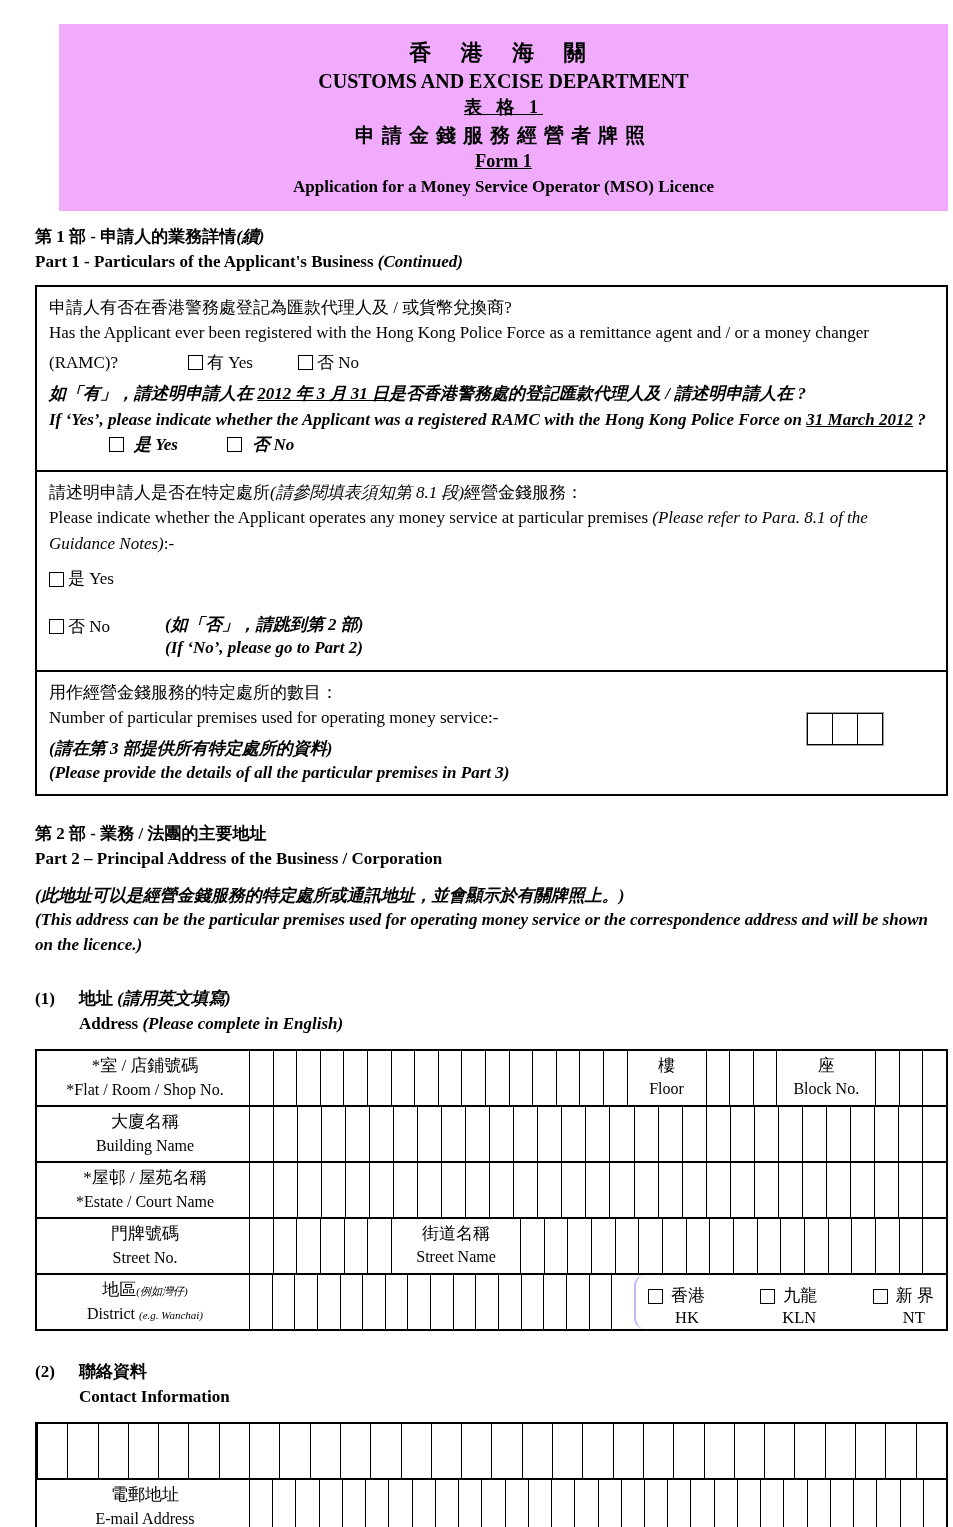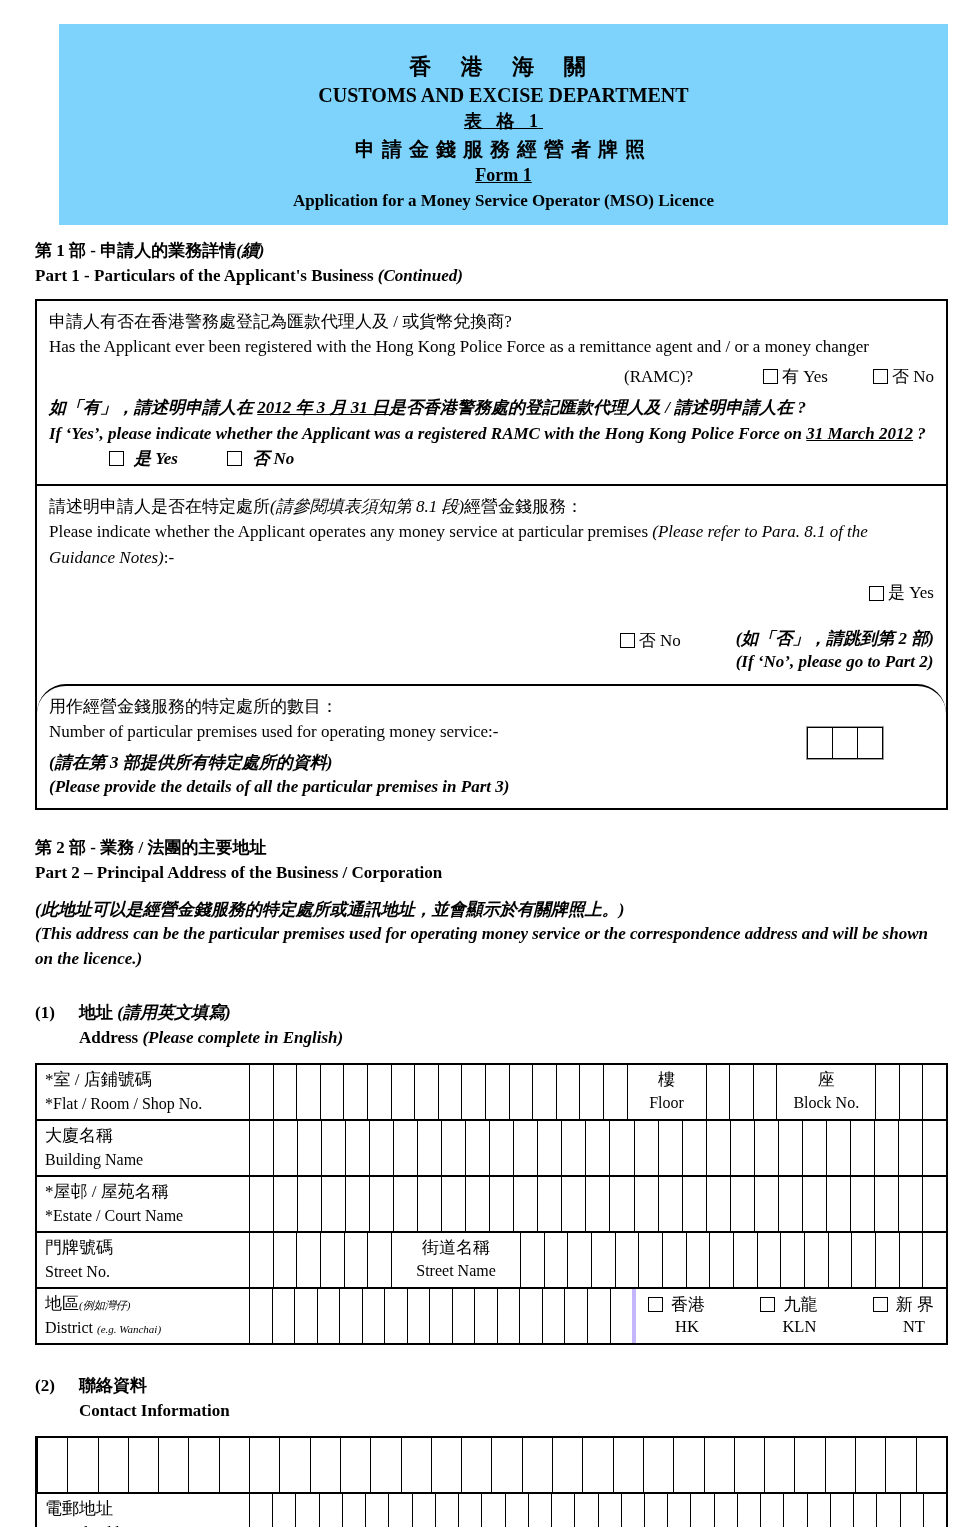--- a/index.html
+++ b/index.html
@@ -6,73 +6,73 @@
   body{
     width:953px;height:1527px;overflow:hidden;color:#000;
     font-family:"Liberation Serif","DejaVu Serif",serif;
     font-size:17px;line-height:1.5;
   }
   .page{padding:24px 5px 0 35px;width:913px;}
 
   
   .hdr{display:flex;align-items:flex-start;margin-left:18px;}
   .logo{width:112px;flex:none;margin-top:12px;}
-  .hdr-box{flex:1;background:#7dd3fc;text-align:center;padding:28px 0 12px 0;margin-left:6px;min-height:138px;}
+  .hdr-box{flex:1;background:#f0abfc;text-align:center;padding:14px 0 12px 0;margin-left:6px;min-height:138px;}
   .hdr-zh-title{font-size:22px;font-weight:bold;letter-spacing:12px;line-height:1.35;}
   .hdr-dept{font-size:20px;font-weight:bold;line-height:1.3;}
   .hdr-form-zh{font-size:18px;font-weight:bold;letter-spacing:5px;text-decoration:underline;line-height:1.5;}
   .hdr-form-title-zh{font-size:20px;font-weight:bold;letter-spacing:7px;line-height:1.4;}
   .hdr-form-en{font-size:18px;font-weight:bold;text-decoration:underline;line-height:1.4;}
   .hdr-app{font-size:17px;font-weight:bold;line-height:1.5;}
 
   
   .part-head{margin-top:14px;font-weight:bold;font-size:17px;line-height:1.45;}
   .part-head .en{display:block;}
   .it{font-style:italic;}
   .bi{font-weight:bold;font-style:italic;}
   .ul{text-decoration:underline;text-align:center;}
 
   
   .box1{border:2px solid #000;margin-top:10px;}
   .b1-sec{padding:8px 12px 10px 12px;}
   .b1-sec + .b1-sec{border-top:2px solid #000;}
   .cb{display:inline-block;width:13px;height:13px;border:1.6px solid #000;vertical-align:-1px;background:#fff;}
-  .cb-line{display:flex;align-items:center;margin-top:4px;justify-content:flex-end;}
+  .cb-line{display:flex;align-items:center;margin-top:4px;}
   .cb-item{display:inline-flex;align-items:center;gap:4px;}
   .sp70{width:70px;flex:none;}
   .sp45{width:45px;flex:none;}
   .cb-inline{display:inline-flex;align-items:center;gap:10px;white-space:nowrap;}
   .ml60{margin-left:60px;}
   .ml45{margin-left:45px;}
   .no-note{margin-left:55px;}
   .no-note div{line-height:1.35;}
-  .sec-c{position:relative;min-height:96px;border-radius:29px;}
+  .sec-c{position:relative;min-height:96px;}
   .count-box{position:absolute;right:62px;top:40px;display:flex;border:1px solid #9a9a9a;}
   .count-cell{width:24px;height:30px;border:1px solid #000;border-left:none;background:#fff;}
   .count-cell:first-child{border-left:1px solid #000;}
 
   
   .note-blk{margin-top:12px;line-height:1.45;}
   .sub-head{display:flex;margin-top:28px;font-weight:bold;}
   .sub-num{width:44px;flex:none;}
   .sub-lines{line-height:1.5;}
 
   
   .ftable{border:2px solid #000;margin-top:12px;}
   .t-row{display:flex;height:54px;}
   .t-row + .t-row{border-top:2px solid #000;}
-  .t-label{width:200px;flex:none;padding:2px 4px 2px 8px;display:flex;flex-direction:column;justify-content:center;line-height:1.45;}
+  .t-label{width:200px;flex:none;padding:2px 4px 2px 8px;display:flex;flex-direction:column;justify-content:center;line-height:1.45;text-align:center;}
   .t-label .zh{font-size:17px;}
   .t-label .en{font-size:16px;}
   .small-it{font-size:11px;font-style:italic;}
   .t-cell{flex:1;border-left:1px solid #000;}
   .t-mid{flex:none;display:flex;flex-direction:column;justify-content:center;align-items:center;border-left:1px solid #000;line-height:1.4;}
   .t-mid .zh{font-size:17px;}
   .t-mid .en{font-size:16px;}
-  .t-cb-seg{flex:none;width:286px;border-left:4px solid #c4b5fd;display:flex;align-items:center;justify-content:space-between;padding:0 12px;}
+  .t-cb-seg{flex:none;width:286px;border-left:2px solid #c4b5fd;display:flex;align-items:flex-end;justify-content:space-between;padding:0 12px;border-radius:11px;}
   .cbg{display:flex;flex-direction:column;line-height:1.3;}
   .cbg .top{display:flex;align-items:center;gap:8px;}
   .cbg .bot{margin-left:21px;text-align:center;font-size:16.5px;}
 </style>
 </head>
 <body>
 
 <div class="page">
 
   <div class="hdr">

